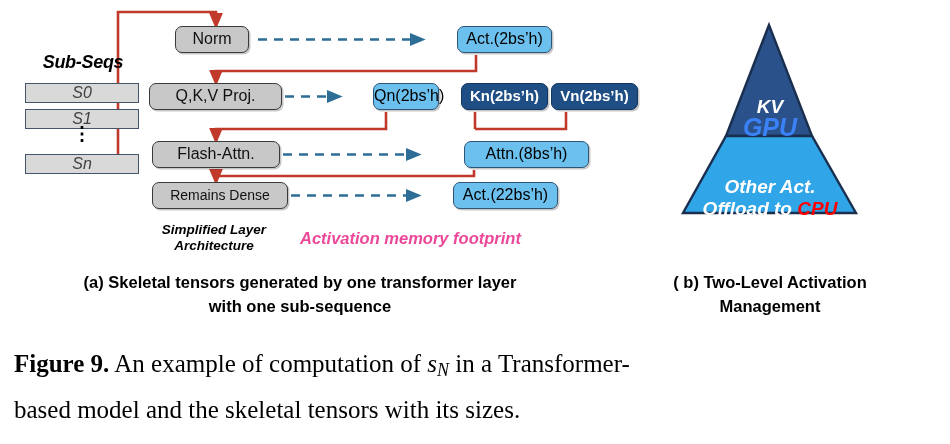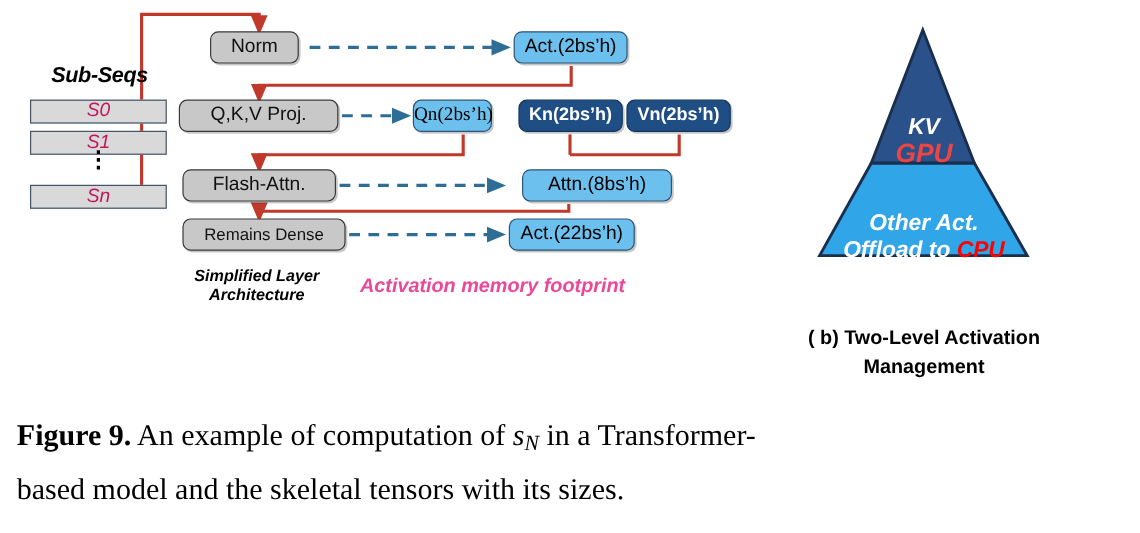--- a/index.html
+++ b/index.html
@@ -35,21 +35,21 @@
   .seq-box {
     left: 25px;
     width: 114px;
     height: 20px;
     background: #d9d9d9;
     border: 1.6px solid #44546a;
     box-sizing: border-box;
     text-align: center;
     font-size: 16px;
     font-style: italic;
-    color: #be185d;
+    color: #404040;
     line-height: 18px;
   }
   #seq-0 { top: 83px; }
   #seq-1 { top: 109px; }
   #seq-n { top: 154px; }
   #seq-dots {
     left: 25px; top: 128px; width: 114px;
     text-align: center;
     font-size: 19px;
     font-weight: bold;
@@ -78,35 +78,36 @@
 
   
   .act-box {
     border-radius: 7px;
     box-sizing: border-box;
     height: 27px;
     line-height: 24px;
     text-align: center;
     font-size: 16px;
     box-shadow: 1.5px 1.5px 0 rgba(0,0,0,0.22);
+    margin-left: 29px;
   }
   .act-light {
     background: #6cc0ee;
     border: 1.6px solid #2f5475;
     color: #000;
   }
   .act-dark {
     background: #1f4e85;
     border: 1.6px solid #12365f;
     color: #ffffff;
     font-weight: bold;
     font-size: 15px;
   }
   #act-norm  { left: 428px; top: 26px;  width: 95px; }
-  #act-qn    { left: 344px; top: 83px;  width: 66px; font-family: Liberation Serif, serif; }
+  #act-qn    { left: 344px; top: 83px;  width: 66px; }
   #act-kn    { left: 432px; top: 83px;  width: 87px; }
   #act-vn    { left: 522px; top: 83px;  width: 87px; }
   #act-attn  { left: 435px; top: 141px; width: 125px; }
   #act-act22 { left: 424px; top: 182px; width: 105px; }
 
   
   #label-arch {
     left: 134px; top: 222px; width: 160px;
     text-align: center;
     font-size: 13.5px;
@@ -147,21 +148,21 @@
   .pyr-text {
     position: absolute;
     text-align: center;
     font-weight: bold;
     font-style: italic;
     color: #ffffff;
     line-height: 21px;
     white-space: nowrap;
   }
   #pyr-kv       { left: 0; top: 78px;  width: 220px; font-size: 19px; }
-  #pyr-gpu      { left: 0; top: 99px;  width: 220px; font-size: 22px; color: #ef4444; }
+  #pyr-gpu      { left: 0; top: 99px;  width: 220px; font-size: 25px; color: #3b82f6; }
   #pyr-other    { left: 0; top: 158px; width: 220px; font-size: 19px; }
   #pyr-offload  { left: 0; top: 180px; width: 220px; font-size: 19px; }
   #pyr-offload .cpu-red { color: #ff0000; }
 
   
   #fig-caption {
     left: 14px; top: 344px; width: 924px;
     font-family: "Liberation Serif", serif;
     font-size: 25px;
     line-height: 40px;
@@ -244,20 +245,24 @@
   <div class="abs act-box act-dark" id="act-vn">Vn(2bs’h)</div>
   <div class="abs act-box act-light" id="act-attn">Attn.(8bs’h)</div>
   <div class="abs act-box act-light" id="act-act22">Act.(22bs’h)</div>
 
   <div class="abs" id="label-arch">
     <div>Simplified Layer</div>
     <div>Architecture</div>
   </div>
   <div class="abs" id="label-footprint">Activation memory footprint</div>
 
+  <div class="abs" id="caption-a">
+    <div>(a) Skeletal tensors generated by one transformer layer</div>
+    <div>with one sub-sequence</div>
+  </div>
 
   <div class="abs" id="pyramid-wrap">
     <svg width="220" height="210" viewBox="0 0 220 210">
 
       <polygon points="109,7 66,118 152,118" fill="#2a5189" stroke="#1a2e4e" stroke-width="2.4"></polygon>
 
       <polygon points="66,118 152,118 196,195 23,195" fill="#30a5e8" stroke="#1a2e4e" stroke-width="2.4"></polygon>
     </svg>
     <div class="pyr-text" id="pyr-kv">KV</div>
     <div class="pyr-text" id="pyr-gpu">GPU</div>

